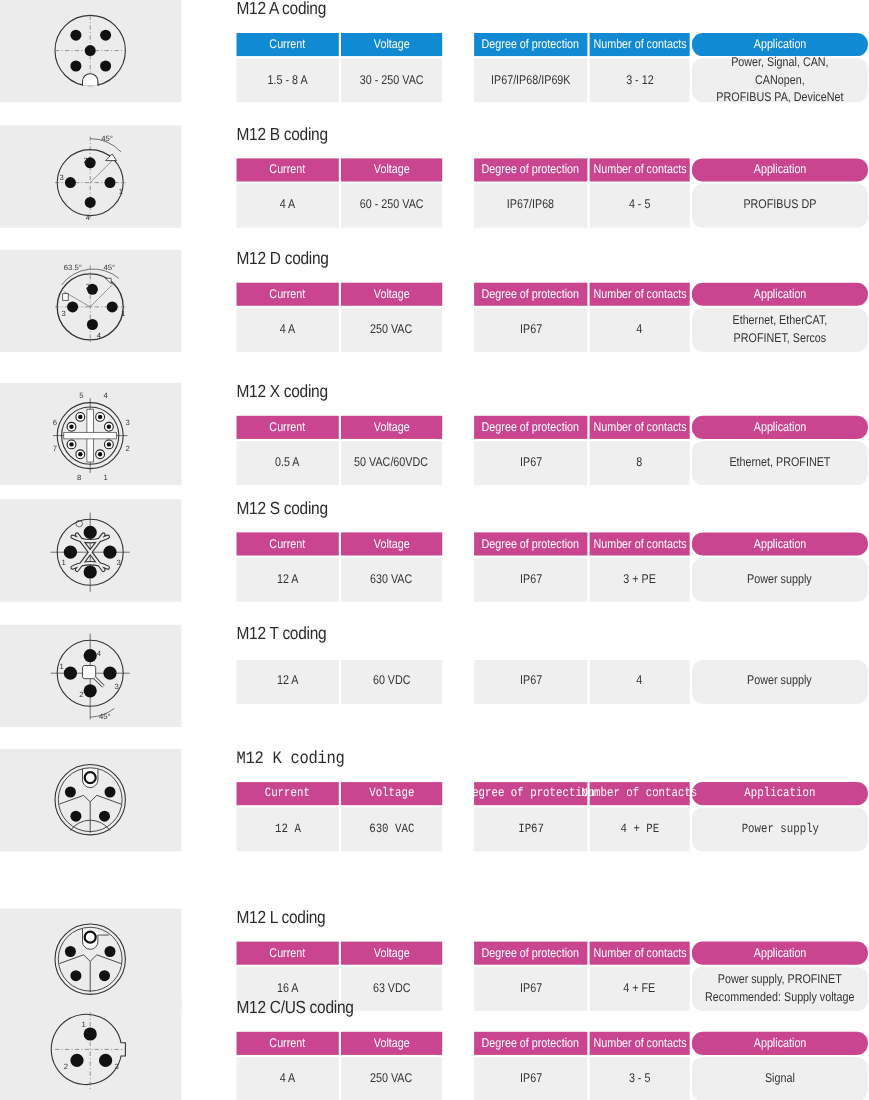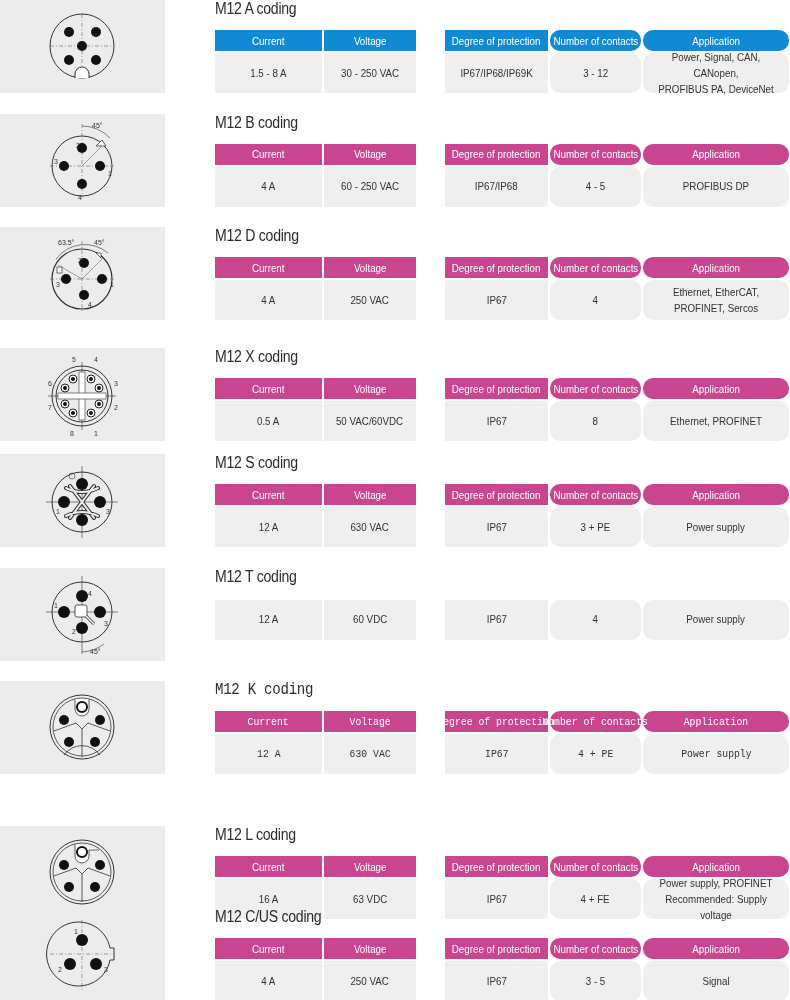--- a/index.html
+++ b/index.html
@@ -9,21 +9,21 @@
   .diagram-box { position: absolute; left: 0; top: 0; width: 165px; height: 93px; background: #ececec; }
   .diagram-box svg { position: absolute; left: 42px; top: 4px; width: 80px; height: 86px; }
   .title { position: absolute; left: 215px; top: 0px; font-size: 16px; color: #2b2b2b; letter-spacing: -0.3px; transform: scaleX(0.88); transform-origin: left top; white-space: nowrap; }
   .spec-table { position: absolute; left: 215px; top: 30px; width: 574px; }
   .hrow, .vrow { display: flex; gap: 2px; }
   .hrow { height: 21px; }
   .vrow { height: 40px; margin-top: 2px; }
   .hcell { color: #fff; font-size: 11.5px; display: flex; align-items: center; justify-content: center; white-space: nowrap; }
   .hcell span, .vcell span { transform: scaleX(0.85); display: inline-block; }
   .vcell { background: #efefef; font-size: 11.5px; color: #333; display: flex; align-items: center; justify-content: center; text-align: center; line-height: 1.4; }
-  .c1 { width: 107px; } .c2 { width: 92px; } .c3 { width: 103px; margin-left: 27px; } .c4 { width: 91px; border-radius: 10px; } .c5 { flex: 1; border-radius: 10px; }
+  .c1 { width: 93px; } .c2 { width: 92px; } .c3 { width: 103px; margin-left: 27px; } .c4 { width: 91px; } .c5 { flex: 1; border-radius: 10px; }
   .blue .hcell { background: #1289d3; }
   .pink .hcell { background: #c9458f; }
   .app-text { white-space: pre-line; }
 </style>
 </head>
 <body>
 
 <div id="root">
     <section class="block" style="top: 0px;">
       <div class="diagram-box">

